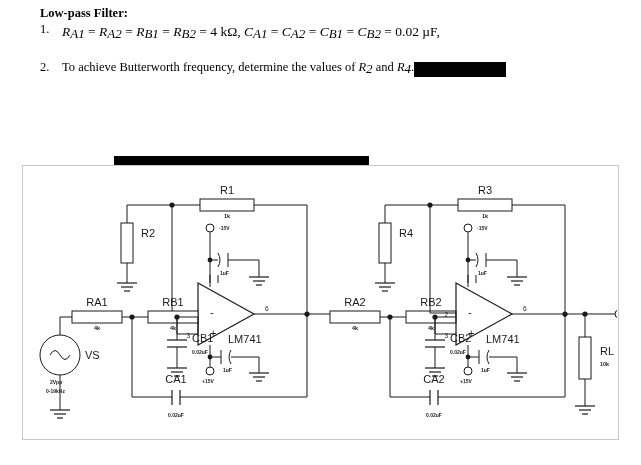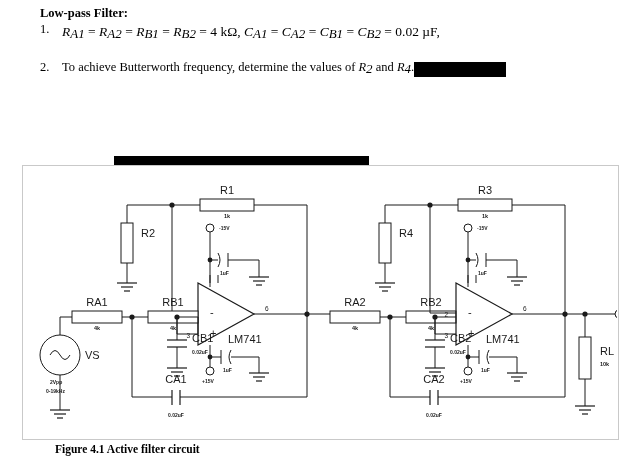--- a/index.html
+++ b/index.html
@@ -298,15 +298,14 @@
     <path class="wire" d="M368,232 L408,232"></path>
     <path class="wire2" d="M408,225 L408,240"></path>
     <path class="wire2" d="M416,225 L416,240"></path>
     <path class="wire" d="M416,232 L543,232"></path>
     <path class="wire" d="M543,232 L543,149"></path>
     <text class="lbl" x="412" y="218" text-anchor="middle">CA2</text>
     <text class="tiny" x="412" y="252" text-anchor="middle">0.02uF</text>
 
   </svg>
 
-  <div class="figcaption">Figure 4.1  Active filter circuit</div>
 
 </div>
 
 </body></html>

